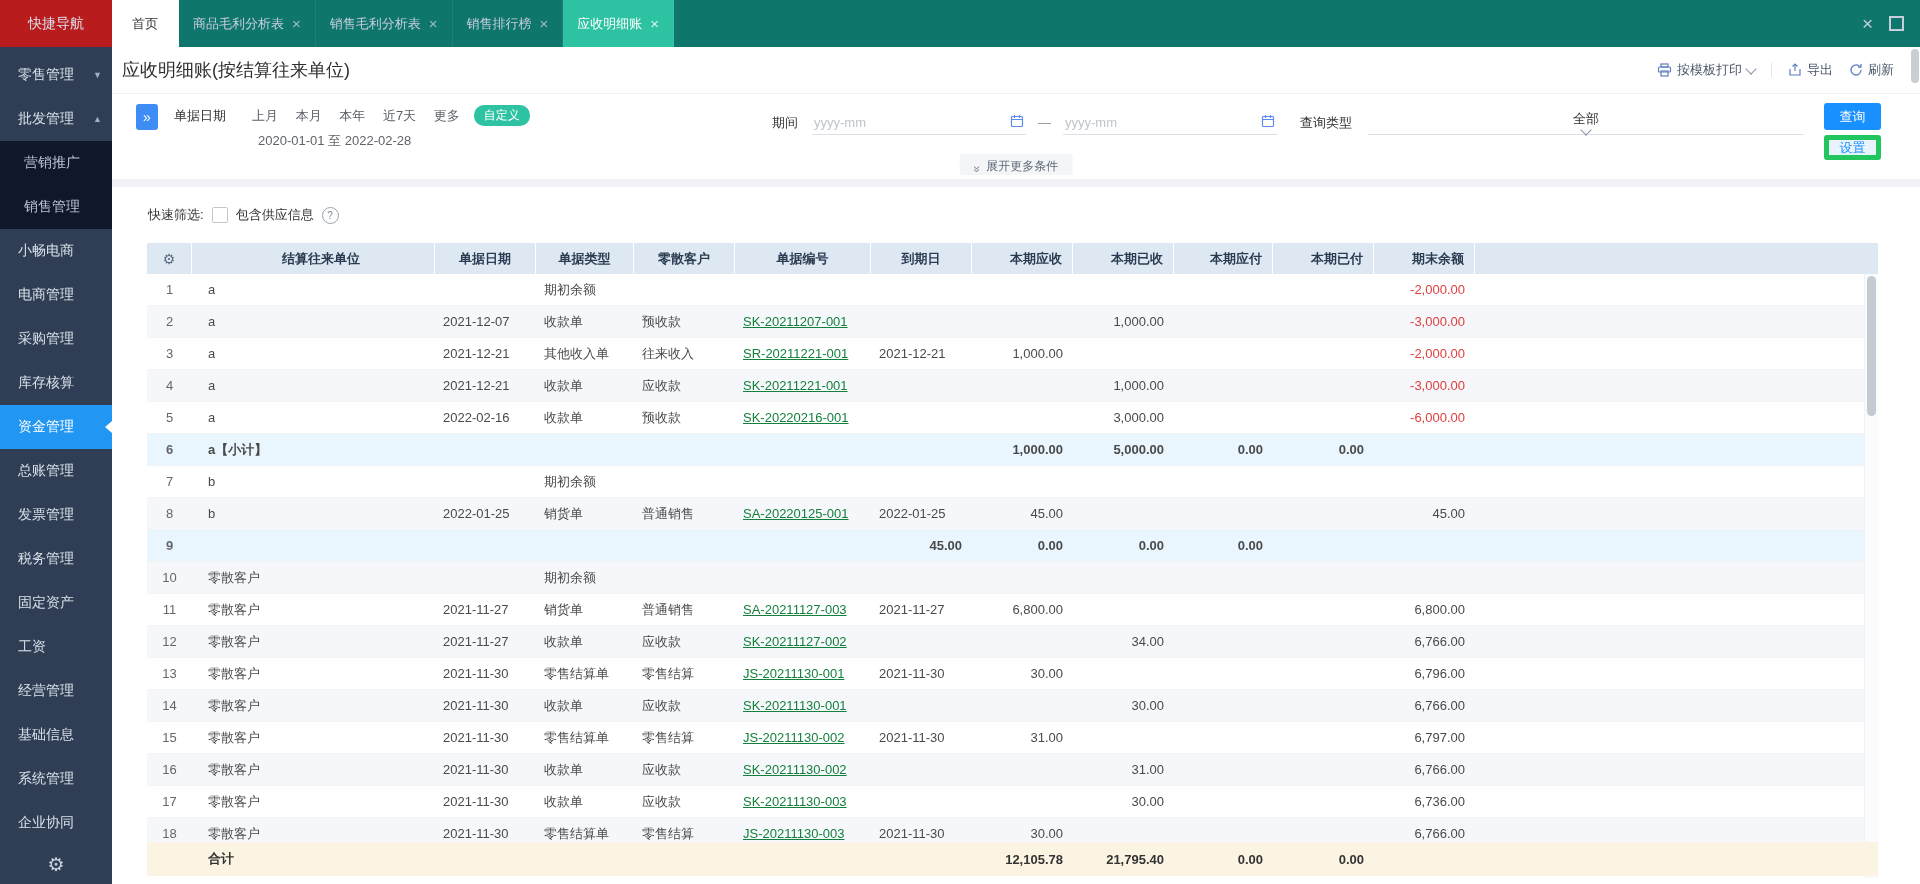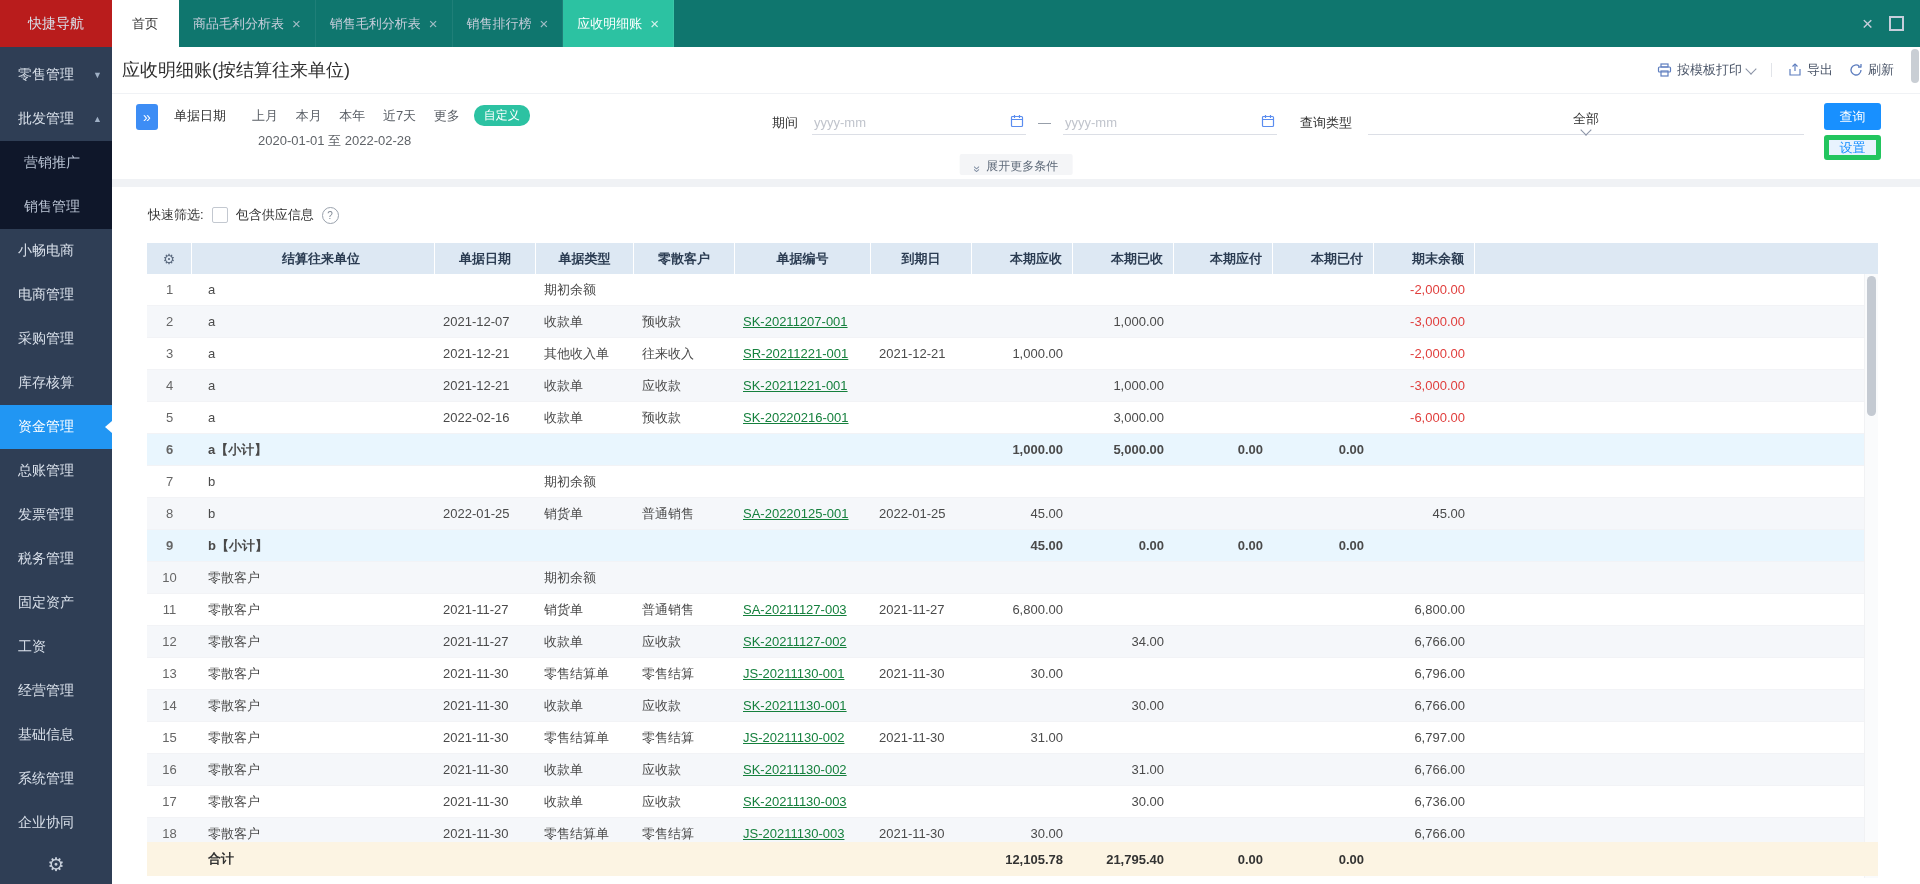--- a/index.html
+++ b/index.html
@@ -502,21 +502,20 @@
               <div class="cell c-due_date">2022-01-25</div>
               <div class="cell c-receivable">45.00</div>
               <div class="cell c-received"></div>
               <div class="cell c-payable"></div>
               <div class="cell c-paid"></div>
               <div class="cell c-balance">45.00</div>
               <div class="cell c-filler"></div>
             </div>
             <div class="trow subtotal">
               <div class="cell c-seq">9</div>
-              <div class="cell c-unit">b【小计】</div>
               <div class="cell c-doc_date"></div>
               <div class="cell c-doc_type"></div>
               <div class="cell c-biz_type"></div>
               <div class="cell c-doc_no"></div>
               <div class="cell c-due_date"></div>
               <div class="cell c-receivable">45.00</div>
               <div class="cell c-received">0.00</div>
               <div class="cell c-payable">0.00</div>
               <div class="cell c-paid">0.00</div>
               <div class="cell c-balance"></div>

